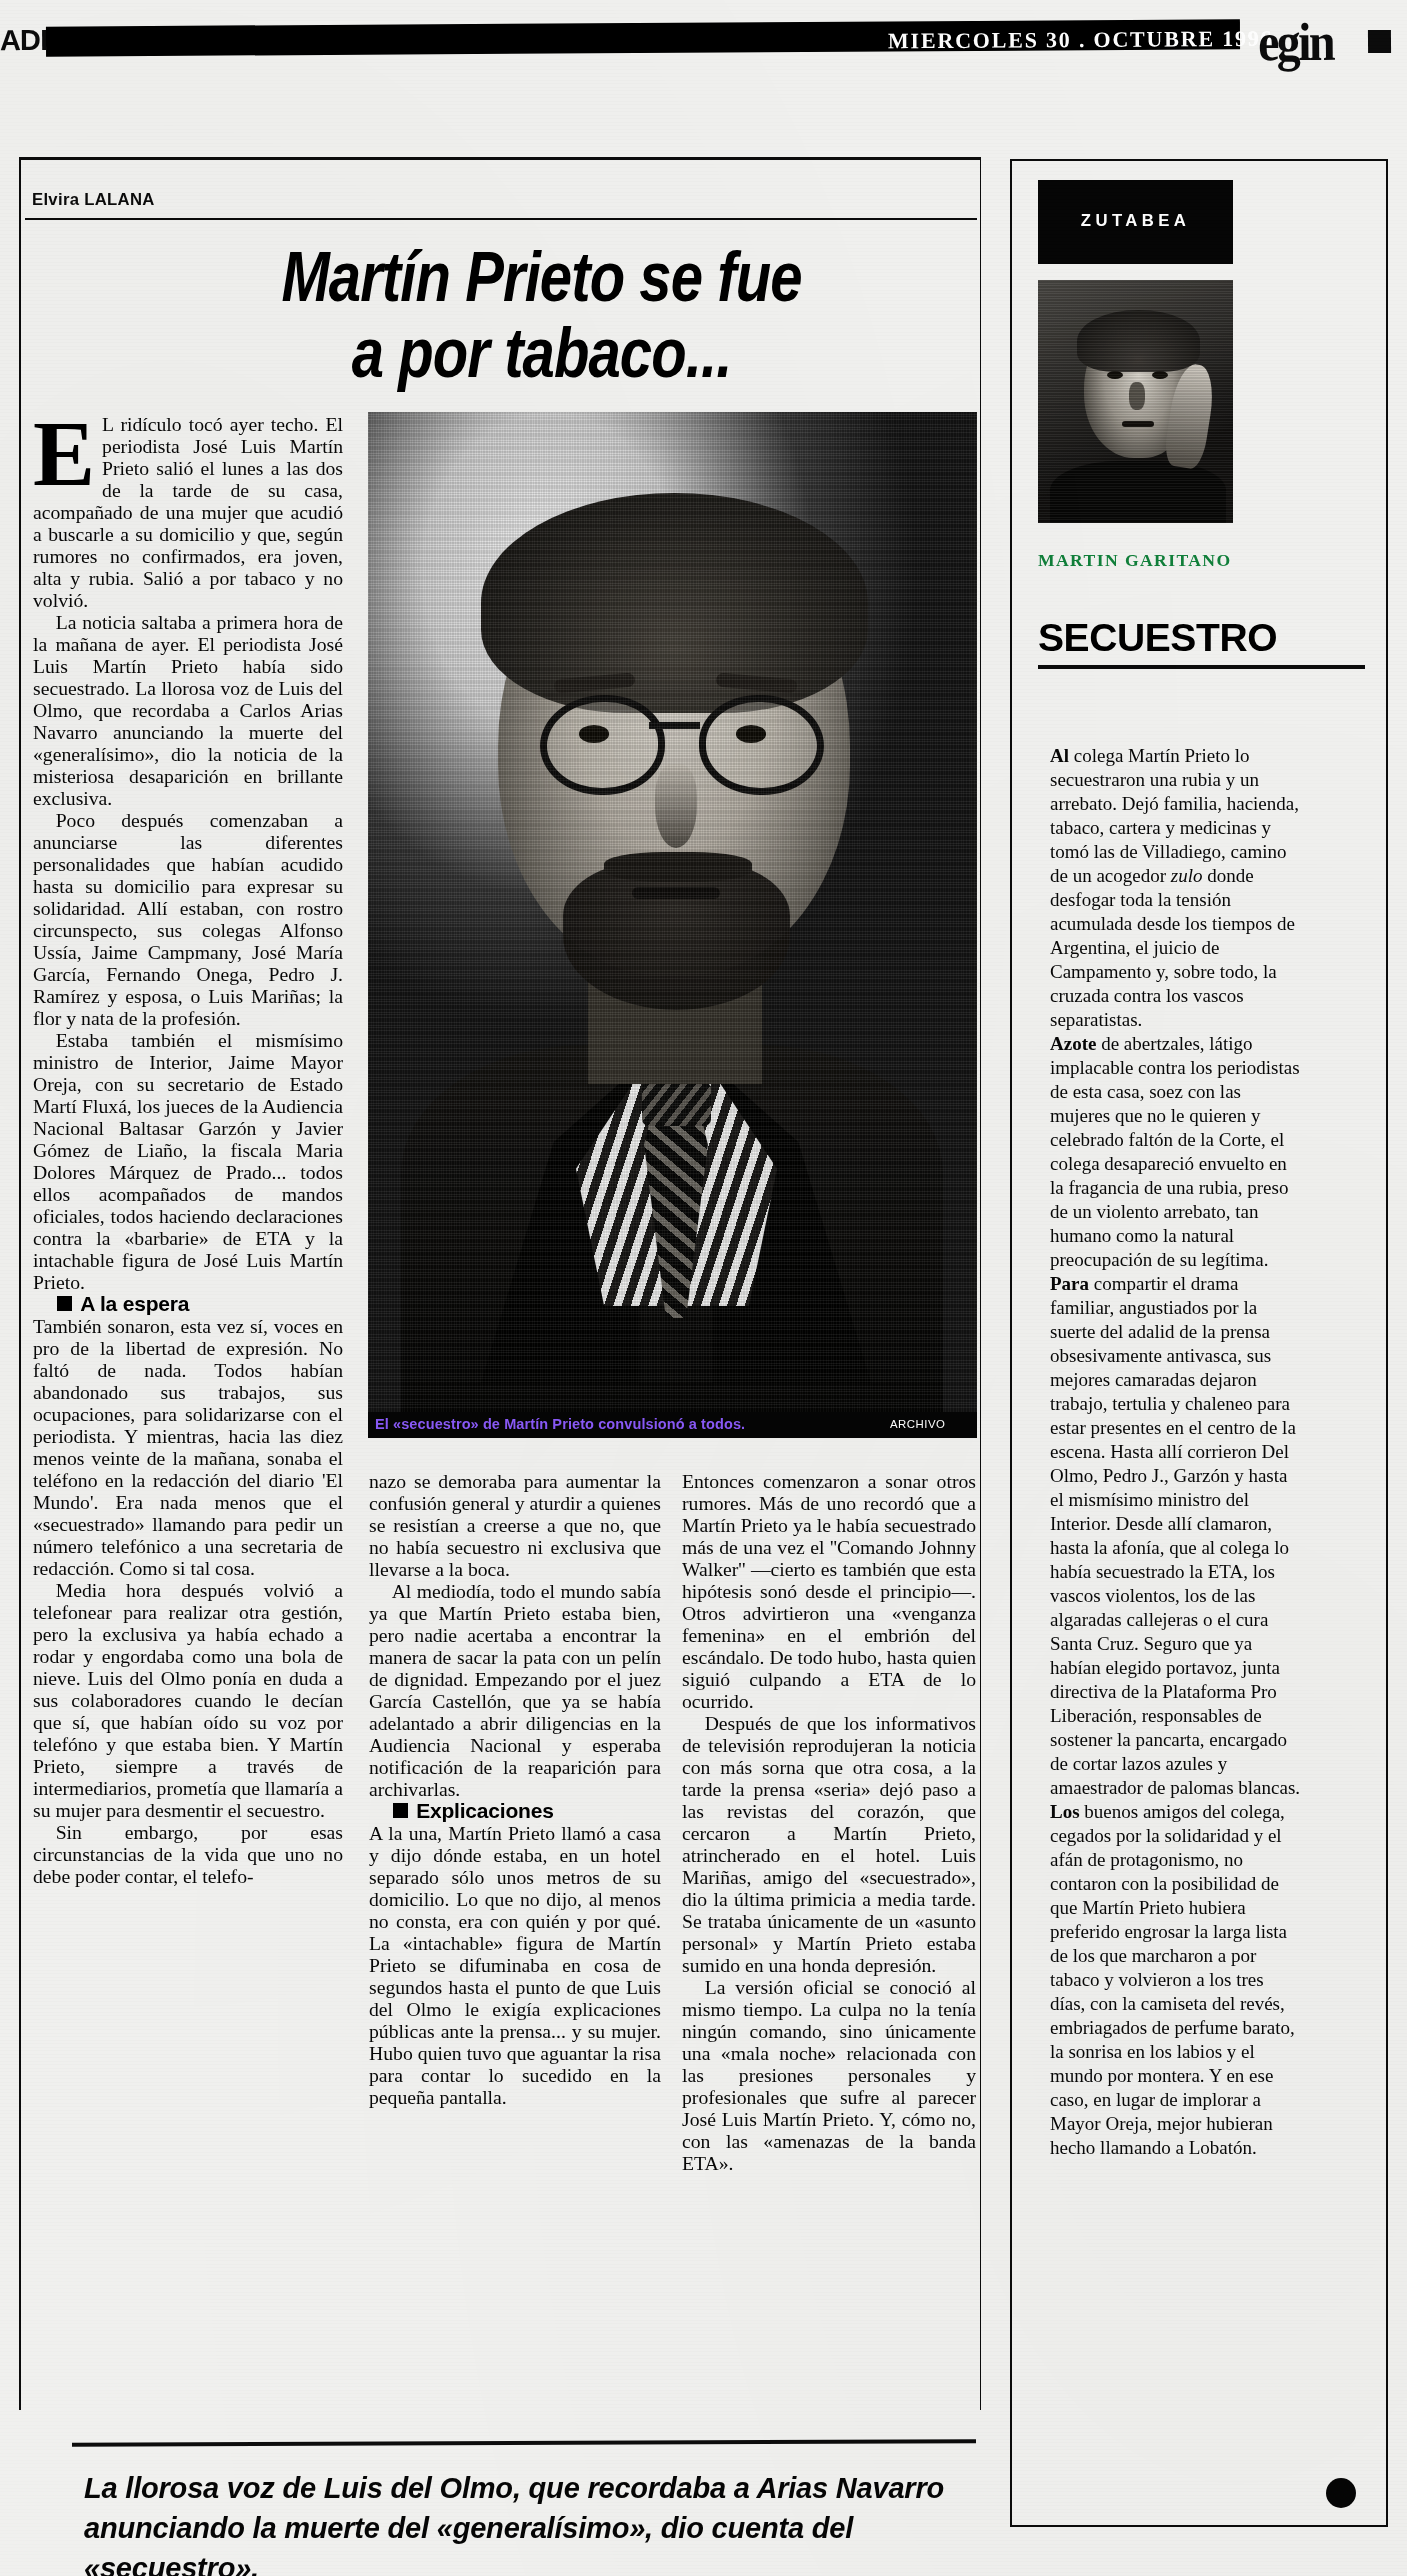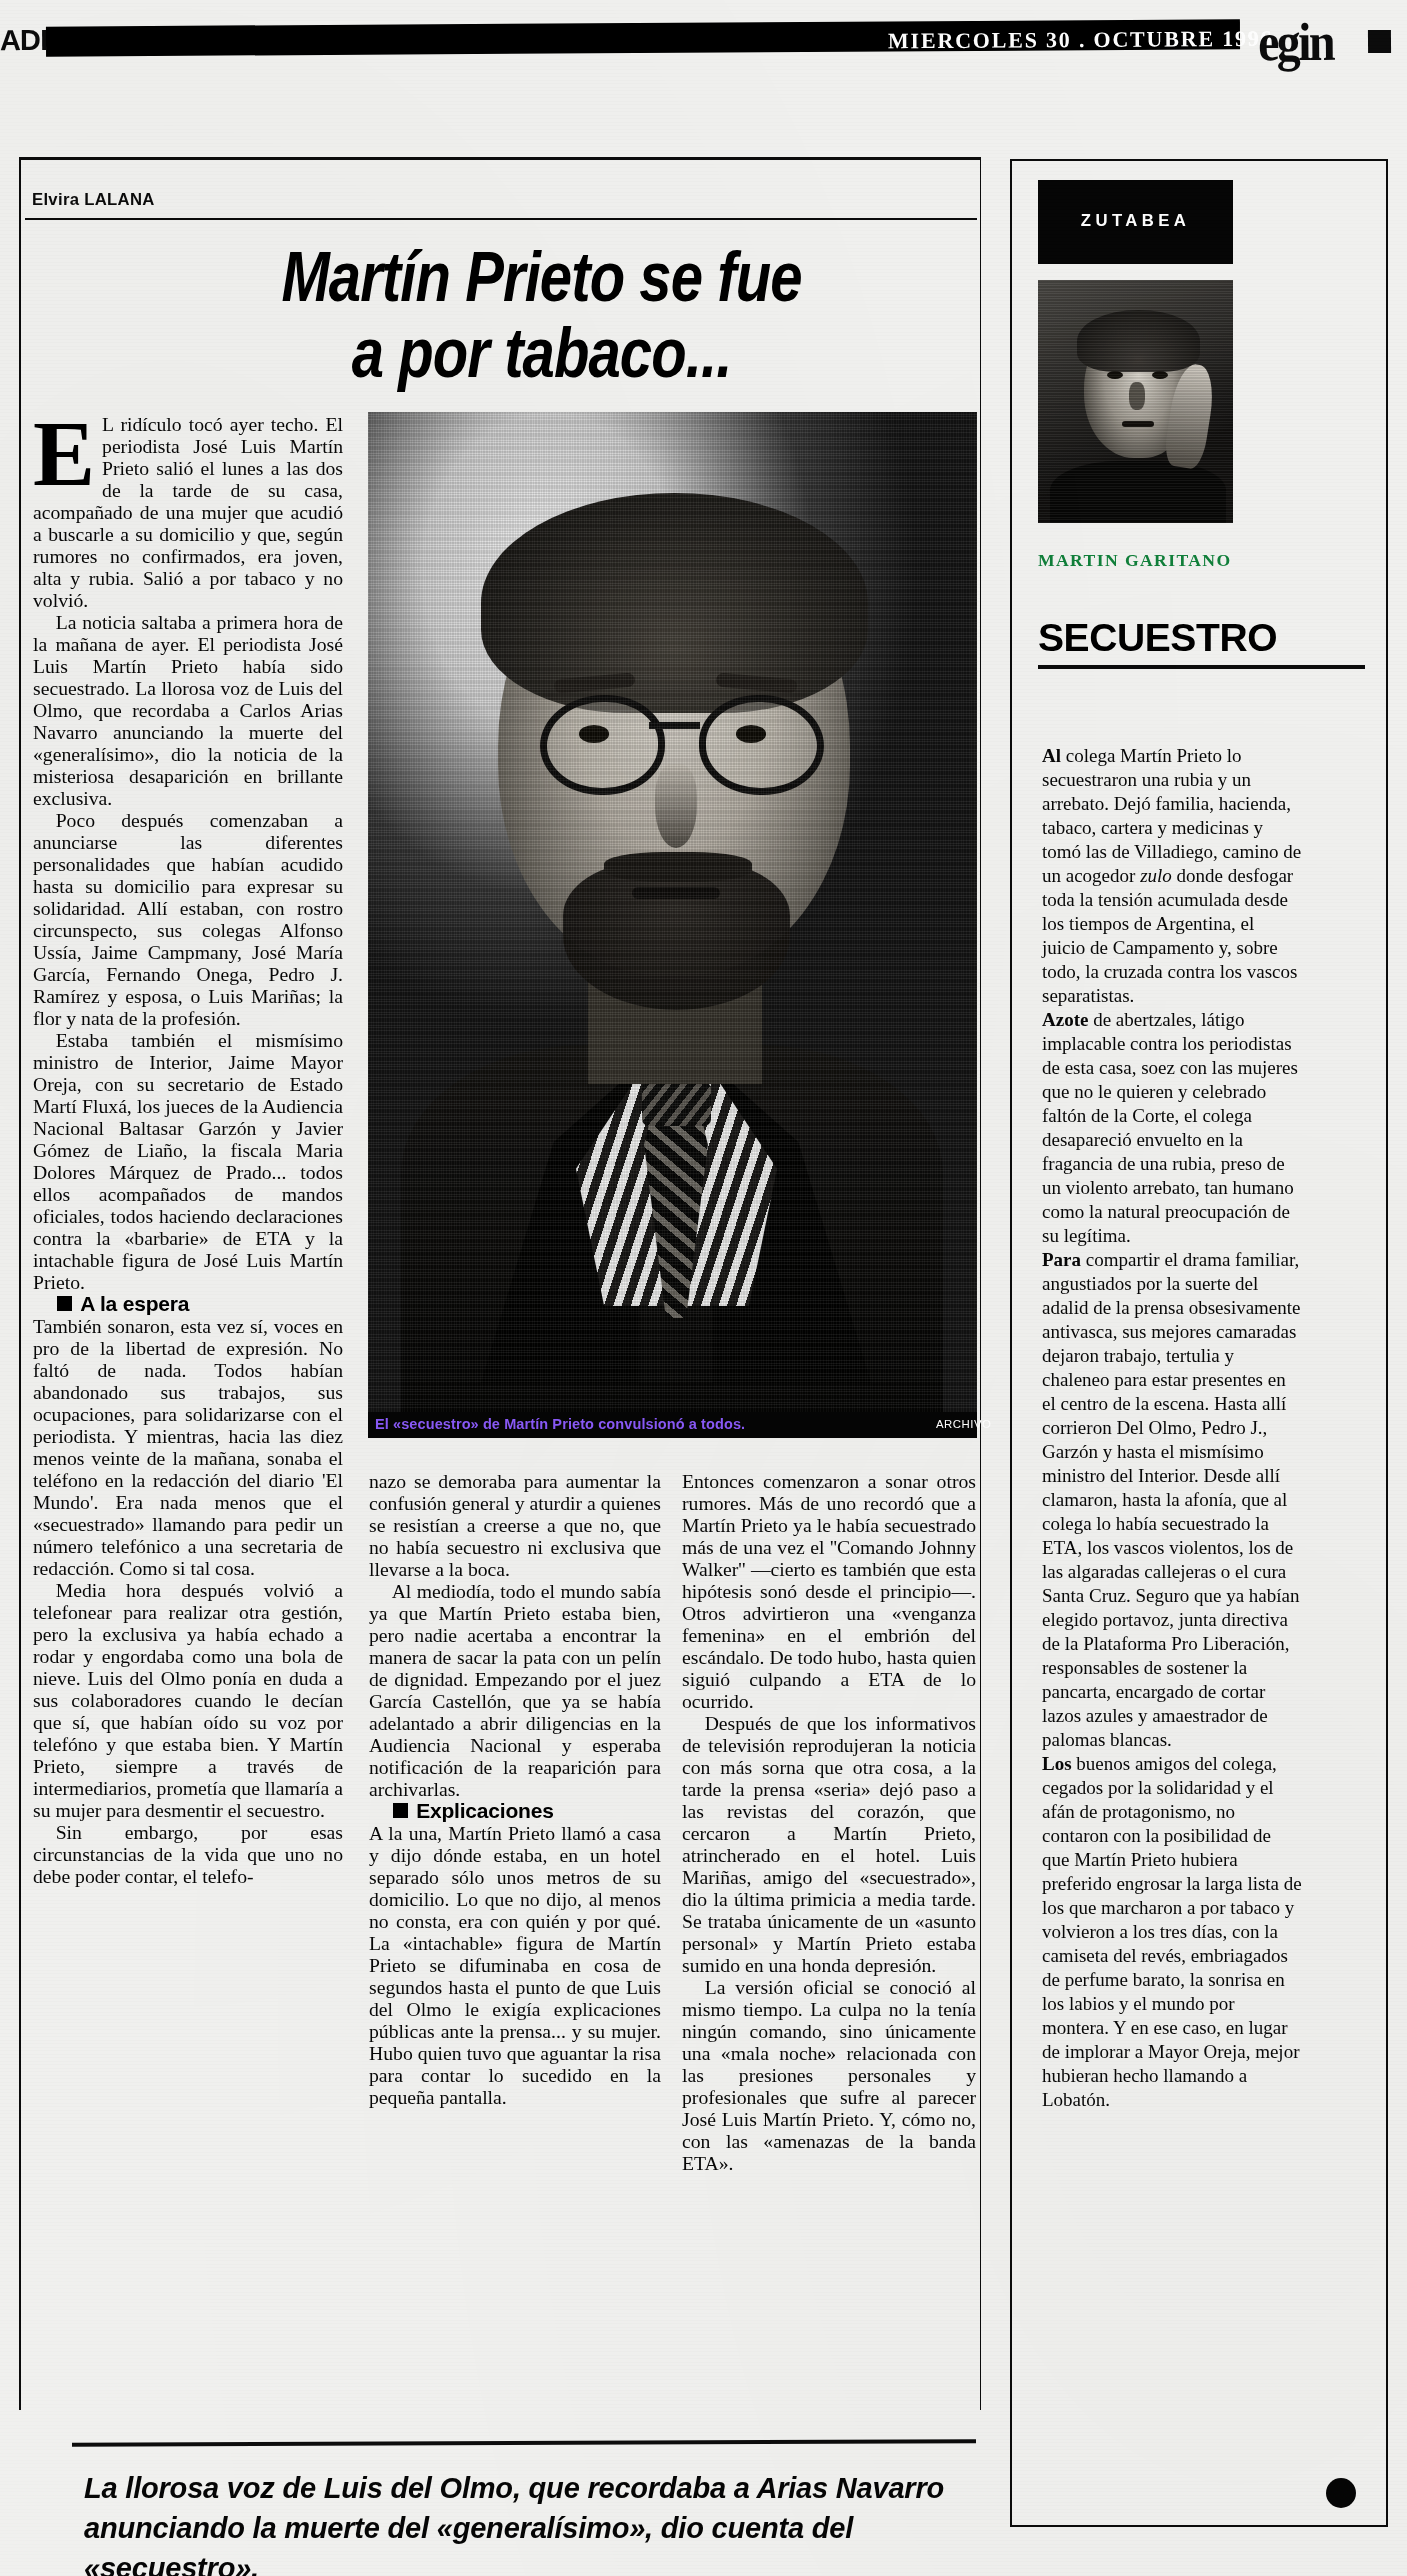--- a/index.html
+++ b/index.html
@@ -91,21 +91,21 @@
   #photo .lapel-l{position:absolute;left:113px;top:654px;width:158px;height:317px;background:#0a0a09;
      clip-path:polygon(100% 0%,100% 100%,0% 100%,46% 24%);}
   #photo .lapel-r{position:absolute;left:345px;top:654px;width:158px;height:317px;background:#0a0a09;
      clip-path:polygon(0% 0%,54% 24%,100% 100%,0% 100%);}
   #photo .flare{position:absolute;left:230px;top:123px;width:95px;height:76px;border-radius:50%;
      background:radial-gradient(ellipse,#ffffff 0%,rgba(255,255,255,.5) 55%,rgba(255,255,255,0) 100%);}
   #caption-bar{position:absolute;left:368px;top:1412px;width:609px;height:26px;background:#0b0b0b;}
   #caption-txt{position:absolute;left:375px;top:1416px;font-family:"Liberation Sans",sans-serif;
      font-size:14.5px;font-weight:bold;color:#8b5cf6;letter-spacing:0.1px;}
   #caption-credit{position:absolute;left:890px;top:1418px;font-family:"Liberation Sans",sans-serif;
-     font-size:11.4px;color:#fff;letter-spacing:0.5px;margin-left:46px;}
+     font-size:11.4px;color:#fff;letter-spacing:0.5px;}
   
   #side-frame{position:absolute;left:1010px;top:159px;width:378px;height:2368px;
      border:2.6px solid #111;box-sizing:border-box;}
   #zutabea-box{position:absolute;left:1038px;top:180px;width:195px;height:84px;background:#0b0b0b;}
   #zutabea-txt{position:absolute;left:1038px;top:211px;width:195px;text-align:center;
      font-family:"Liberation Sans",sans-serif;font-size:16.7px;font-weight:bold;color:#fff;letter-spacing:4.4px;}
   #side-photo{position:absolute;left:1038px;top:280px;width:195px;height:243px;background:#141414;overflow:hidden;}
   #side-photo .sbg{position:absolute;inset:0;background:linear-gradient(160deg,#4c4a46 0%,#161514 70%);}
   #side-photo .sht{position:absolute;inset:0;opacity:.5;
      background:repeating-linear-gradient(0deg,rgba(255,255,255,.10) 0 0.9px,rgba(0,0,0,.18) 0.9px 2.6px);}
@@ -120,21 +120,21 @@
   #side-photo .shand{position:absolute;left:132px;top:84px;width:40px;height:104px;border-radius:46% 46% 30% 30%;
      background:linear-gradient(180deg,#cdc8bf,#514d46);transform:rotate(9deg);}
   #side-photo .sbody{position:absolute;left:12.3px;top:181px;width:176px;height:74px;background:#0d0d0c;border-radius:40% 40% 0 0;}
   #side-author{position:absolute;left:1038px;top:550px;width:255px;
      font-family:Liberation Serif, serif;font-size:17.6px;font-weight:bold;color:#15803d;letter-spacing:1.4px;}
   #side-title{position:absolute;left:1038px;top:616px;
      font-family:"Liberation Sans",sans-serif;font-size:39px;font-weight:bold;color:#000;letter-spacing:-0.4px;}
   #side-title-rule{position:absolute;left:1038px;top:665px;width:327px;height:3.5px;background:#111;}
   #side-body{position:absolute;left:1038px;top:744px;width:264px;font-family:"Liberation Serif",serif;
      font-size:19px;line-height:24px;text-align:left;color:#0d0d0d;}
-  #side-body p{margin:0 0 0 4px;text-indent:0;}
+  #side-body p{margin:0 0 0 12px;text-indent:0;}
   #side-body b{font-weight:bold;}
   #side-body i{font-style:italic;}
   #side-dot{position:absolute;left:1326px;top:2478px;width:30px;height:30px;border-radius:50%;background:#0b0b0b;}
   
   #pq-rule{position:absolute;left:72px;top:2441px;width:904px;height:4.4px;background:#111;
      transform:rotate(-0.22deg);}
   #pullquote{position:absolute;left:84px;top:2468px;width:897px;
      font-family:"Liberation Sans",sans-serif;font-style:italic;font-weight:bold;
      font-size:29px;line-height:40px;color:#0b0b0b;letter-spacing:-0.2px;}
 </style>

